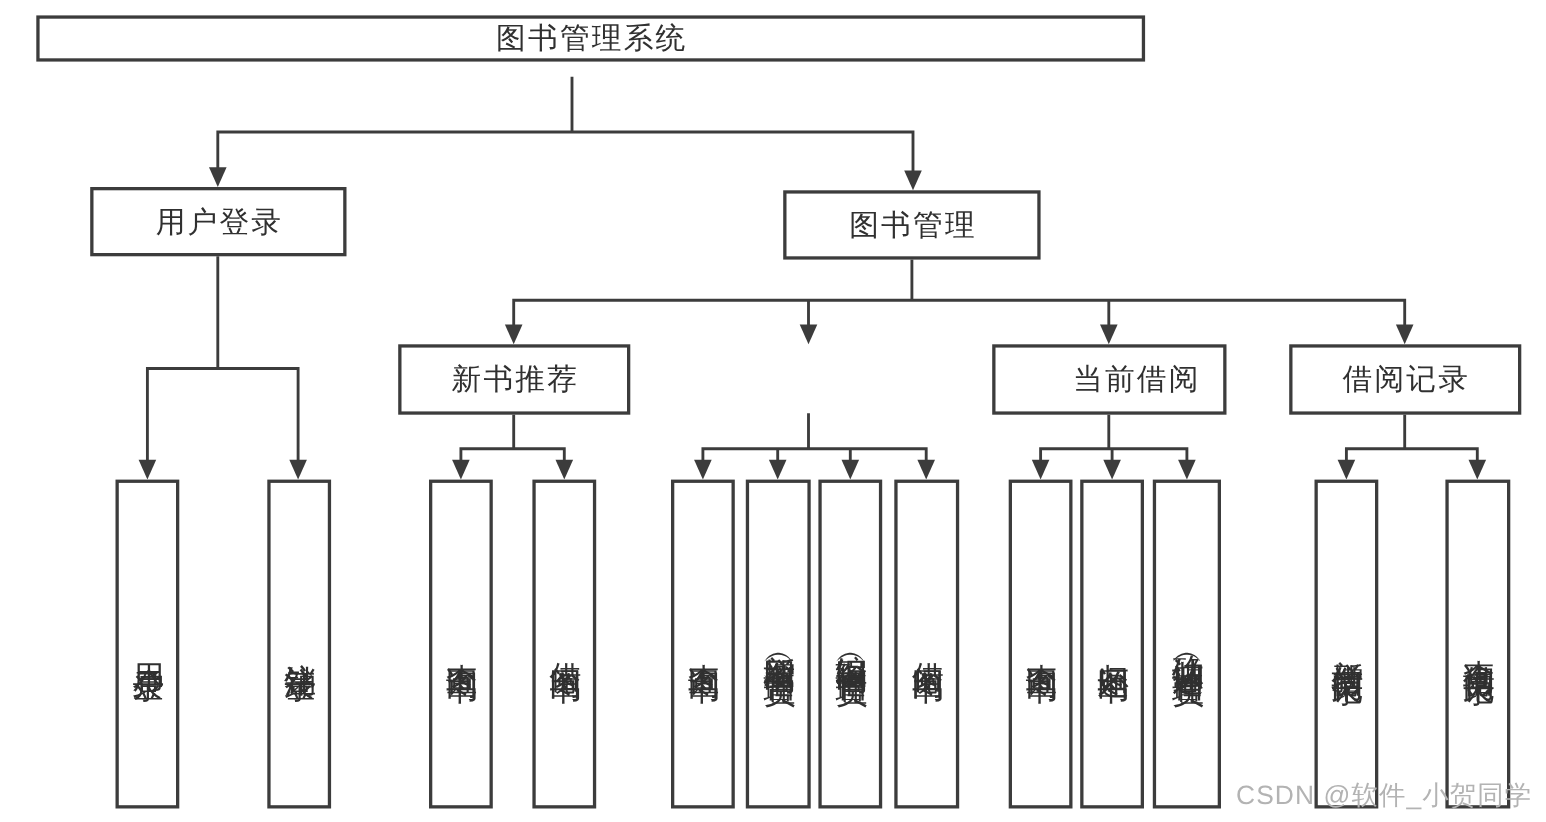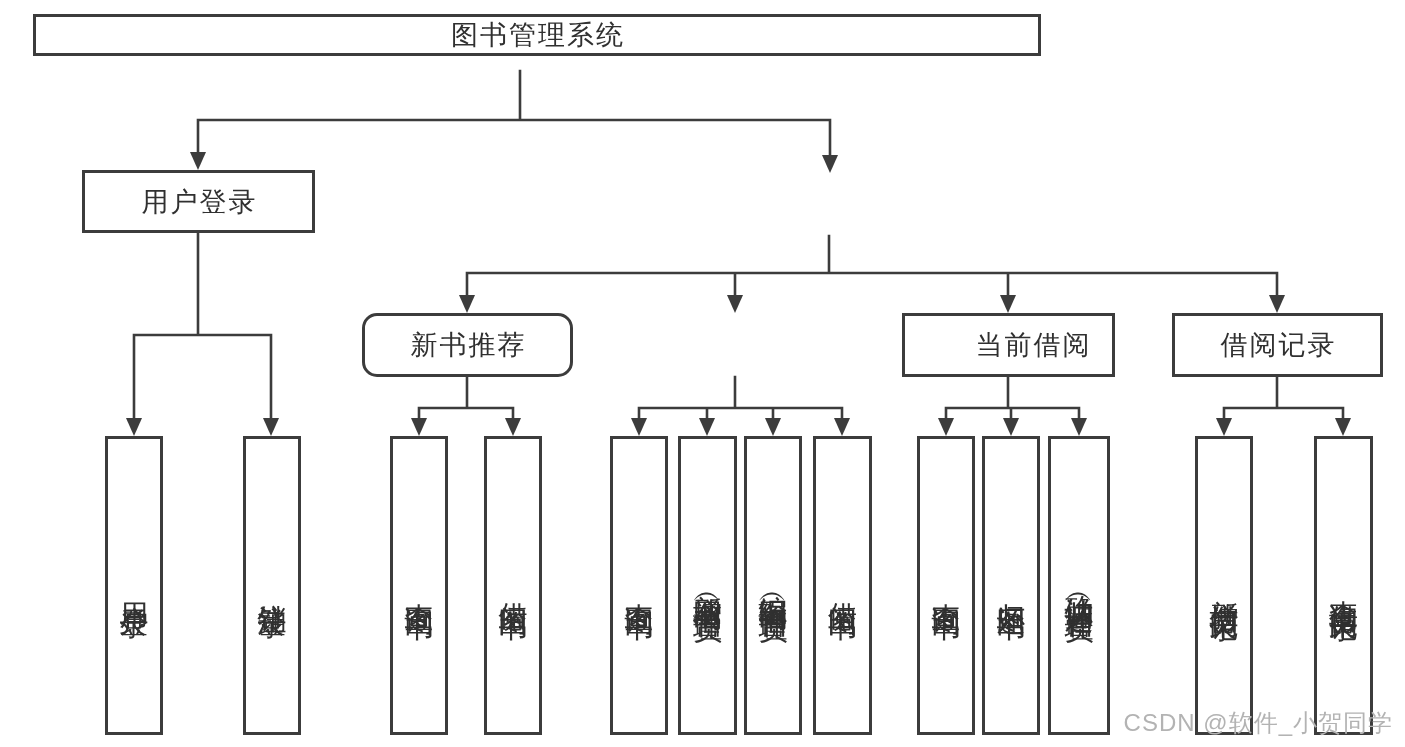--- a/index.html
+++ b/index.html
@@ -96,22 +96,23 @@
       <polygon class="arrowhead" points="1003,418 1019,418 1011,436"></polygon>
       <polygon class="arrowhead" points="1071,418 1087,418 1079,436"></polygon>
       <polygon class="arrowhead" points="1216,418 1232,418 1224,436"></polygon>
       <polygon class="arrowhead" points="1335,418 1351,418 1343,436"></polygon>
     </g>
   </svg>
 
   <div class="node h" style="left:14px; top:14px; width:1008px; height:42px;margin-left:19px;">图书管理系统</div>
 
   <div class="node h" style="left:82px; top:170px; width:233px; height:63px;">用户登录</div>
+  <div class="node h" style="left:712px; top:173px; width:234px; height:63px;">图书管理</div>
 
-  <div class="node h" style="left:362px; top:313px; width:211px; height:64px;border-radius:15px;">新书推荐</div>
+  <div class="node h" style="left:362px; top:313px; width:211px; height:64px;">新书推荐</div>
   <div class="node h" style="left:902px; top:313px; width:213px; height:64px;padding-left:48px;">当前借阅</div>
   <div class="node h" style="left:1172px; top:313px; width:211px; height:64px;">借阅记录</div>
 
   <div class="node v" style="left:105px; top:436px; width:58px; height:299px;">
     <span class="vtext">用户登录</span>
   </div>
   <div class="node v" style="left:243px; top:436px; width:58px; height:299px;">
     <span class="vtext">注销登录</span>
   </div>
 

